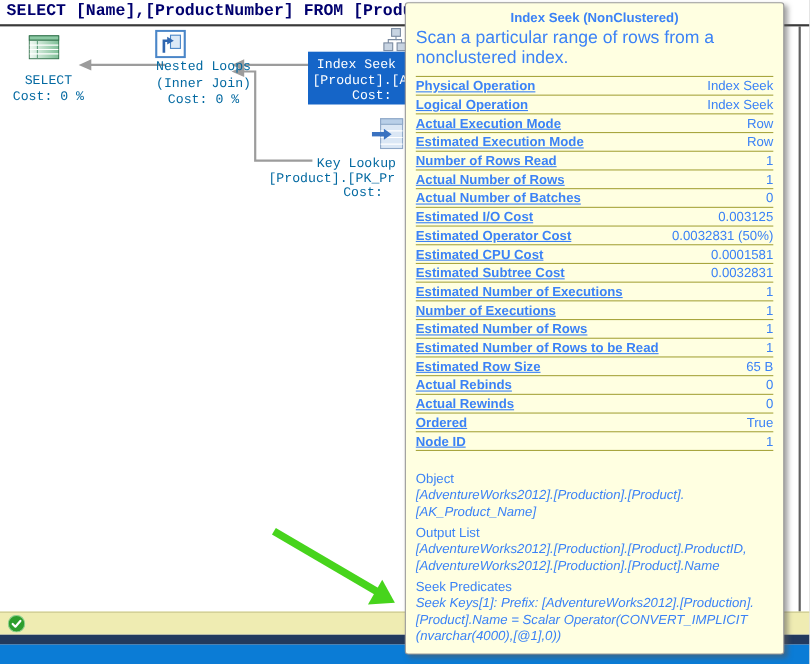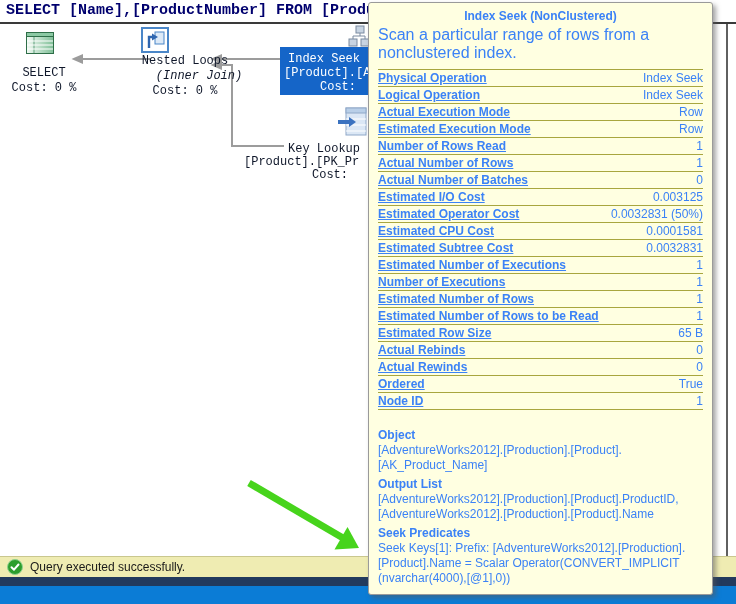--- a/index.html
+++ b/index.html
@@ -14,21 +14,21 @@
     font-size:15px; color:#00006e; white-space:nowrap;
   }
   .top-rule { position:absolute; left:0; top:22px; width:736px; height:2px; background:#3a3a3a; z-index:1; }
   .panel-edge { position:absolute; left:726px; top:24px; width:2px; height:532px; background:#606060; z-index:1; }
 
   
   .plan-svg { position:absolute; left:0; top:0; width:736px; height:604px; z-index:2; pointer-events:none; }
   .ptext {
     position:absolute; z-index:3;
     font-family:"Liberation Mono", monospace; font-size:12px;
-    color:#0f172a; white-space:nowrap;
+    color:#0369a1; white-space:nowrap;
   }
   .centered { transform:translateX(-50%); }
   .node-icon { position:absolute; z-index:3; }
   .seek-rect {
     position:absolute; left:280px; top:47px; width:92px; height:48px;
     background:#1565c8; z-index:3;
   }
   .seek-rect-text {
     position:absolute; z-index:4; color:#ffffff;
     font-family:"Liberation Mono", monospace; font-size:12px; white-space:nowrap;
@@ -46,22 +46,22 @@
   .tt-desc  { font-size:16px; padding-bottom:7px; }
   .tt-table { border-top:1px solid #a8a63f; }
   .tt-row {
     display:flex; justify-content:space-between; align-items:center;
     height:16px; border-bottom:1px solid #a8a63f; line-height:16px;
   }
   .tt-label { font-weight:bold; white-space:nowrap;text-decoration:underline; }
   .tt-value { white-space:nowrap; text-align:right; }
   .tt-sections { margin-top:17px; }
   .tt-section { margin-bottom:3px; }
-  .tt-heading { font-weight:bold; line-height:16px; }
-  .tt-line { line-height:15px; white-space:nowrap; overflow:hidden; }
+  .tt-heading { font-weight:normal; line-height:16px; }
+  .tt-line { line-height:15px; white-space:nowrap; overflow:hidden;font-style:italic; }
 
   
   .arrow-svg { position:absolute; left:0; top:0; width:736px; height:604px; z-index:20; pointer-events:none; }
 
   
   .status-yellow {
     position:absolute; left:0; top:556px; width:736px; height:21px;
     background:#efecb2; border-top:1px solid #c9c78e; z-index:5; box-sizing:border-box;
   }
   .status-msg {
@@ -109,21 +109,21 @@
   <div class="ptext centered" style="left:44px; top:66px;">SELECT</div>
   <div class="ptext centered" style="left:44px; top:81px;">Cost: 0 %</div>
 
   <svg class="node-icon" style="left:141px; top:27px;" width="28" height="26">
     <rect x="1" y="1" width="26" height="24" fill="#ffffff" stroke="#4a86c8" stroke-width="2"></rect>
     <rect x="14" y="5" width="9" height="12" fill="#dce9f7" stroke="#4a86c8"></rect>
     <polyline points="8,21 8,10 13,10" fill="none" stroke="#2f66b0" stroke-width="2.4"></polyline>
     <polygon points="17,10 11,6.5 11,13.5" fill="#2f66b0"></polygon>
   </svg>
   <div class="ptext centered" style="left:185px; top:54px;">Nested Loops</div>
-  <div class="ptext centered" style="left:199px; top:69px;font-style:italic;">(Inner Join)</div>
+  <div class="ptext centered" style="left:185px; top:69px;">(Inner Join)</div>
   <div class="ptext centered" style="left:185px; top:84px;">Cost: 0 %</div>
 
   <svg class="node-icon" style="left:348px; top:24px;" width="24" height="24">
     <rect x="8" y="2" width="8" height="7" fill="#c8d4e2" stroke="#7a8aa0"></rect>
     <rect x="1" y="15" width="8" height="7" fill="#c8d4e2" stroke="#7a8aa0"></rect>
     <rect x="13" y="15" width="8" height="7" fill="#c8d4e2" stroke="#7a8aa0"></rect>
     <polyline points="12,9 12,12 5,12 5,15" fill="none" stroke="#7a8aa0"></polyline>
     <polyline points="12,12 17,12 17,15" fill="none" stroke="#7a8aa0"></polyline>
   </svg>
 
@@ -143,21 +143,20 @@
   </svg>
   <div class="ptext" style="left:288px; top:142px;">Key Lookup</div>
   <div class="ptext" style="left:244px; top:155px;">[Product].[PK_Pr</div>
   <div class="ptext" style="left:312px; top:168px;">Cost:</div>
 
   <div class="status-yellow">
     <svg class="check-icon" width="16" height="16">
       <circle cx="8" cy="8" r="7.5" fill="#2d9e2d" stroke="#8fd08f" stroke-width="1"></circle>
       <path d="M4.5 8.2 L7 10.7 L11.5 5.5" fill="none" stroke="#ffffff" stroke-width="2" stroke-linecap="round" stroke-linejoin="round"></path>
     </svg>
-    <div class="status-msg">Query executed successfully.</div>
   </div>
   <div class="status-navy"></div>
   <div class="status-blue"></div>
 
   <div class="tooltip">
     <div class="tt-title">Index Seek (NonClustered)</div>
     <div class="tt-desc">Scan a particular range of rows from a nonclustered index.</div>
     <div class="tt-table">
         <div class="tt-row">
           <span class="tt-label">Physical Operation</span>

